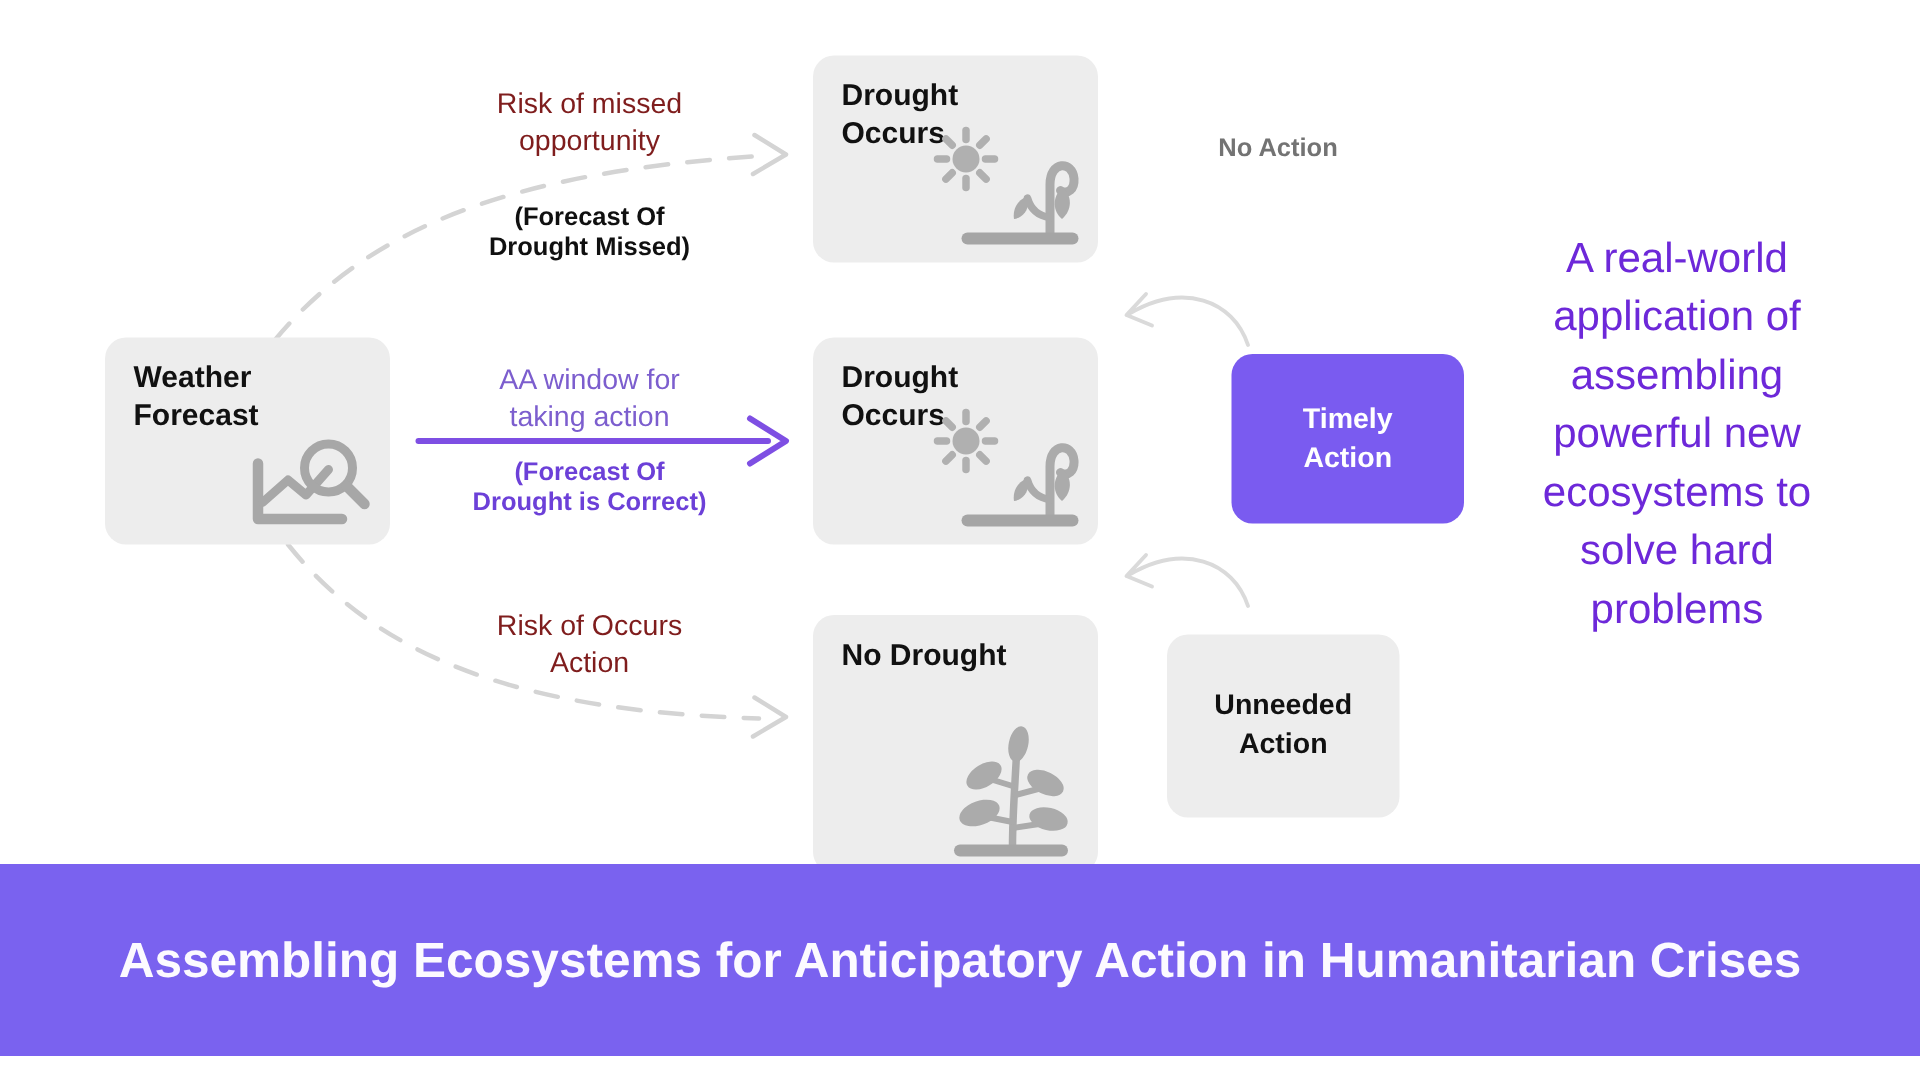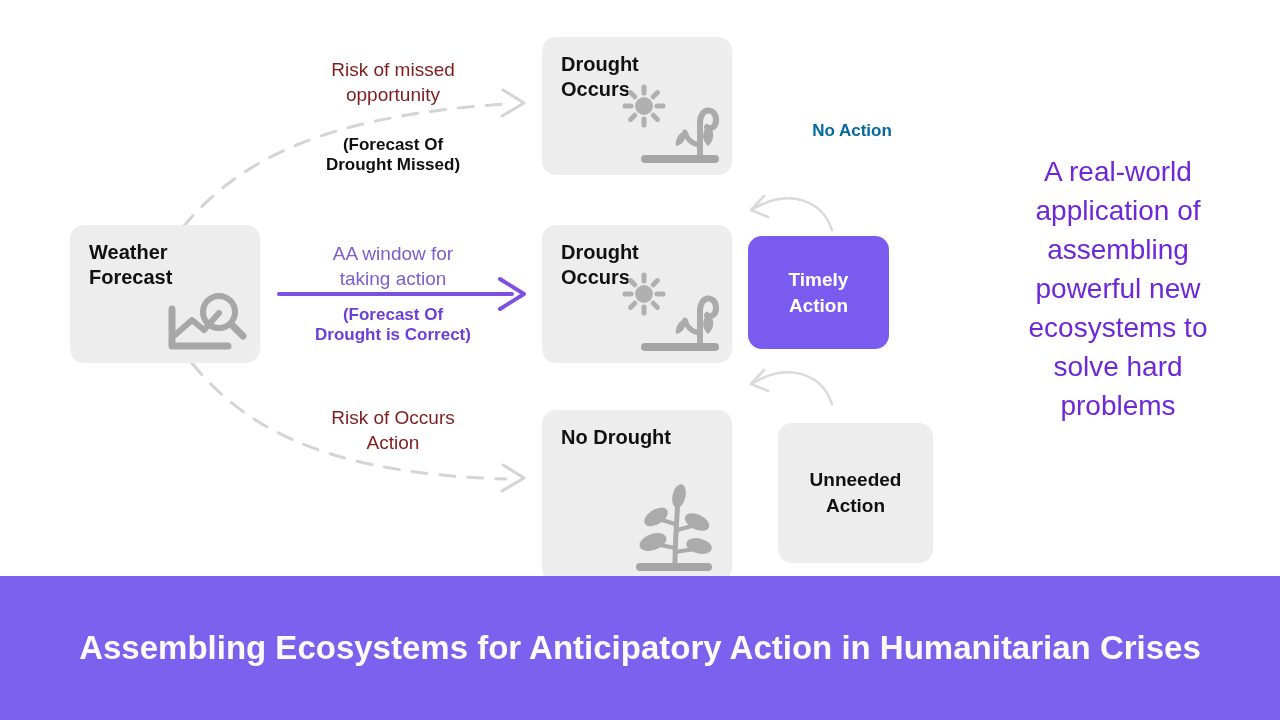--- a/index.html
+++ b/index.html
@@ -23,38 +23,38 @@
     color:#111;line-height:25px;white-space:pre-line;}
   .node .node-icon{position:absolute;}
 
   .weather{left:70px;top:225px;width:190px;height:138px;}
   .d-top{left:542px;top:37px;width:190px;height:138px;}
   .d-mid{left:542px;top:225px;width:190px;height:138px;}
   .no-drought{left:542px;top:410px;width:190px;height:172px;}
 
   .action-box{position:absolute;border-radius:14px;display:flex;align-items:center;justify-content:center;
     text-align:center;font-weight:bold;font-size:19px;line-height:26px;white-space:pre-line;}
-  .timely{left:748px;top:236px;width:141px;height:113px;background:var(--accent_purple);color:#ffffff;}
-  .unneeded{left:778px;top:423px;width:155px;height:140px;background:var(--box_gray);color:#111;}
+  .timely{left:821px;top:236px;width:155px;height:113px;background:var(--accent_purple);color:#ffffff;}
+  .unneeded{left:778px;top:423px;width:155px;height:122px;background:var(--box_gray);color:#111;}
 
   .floating-label{position:absolute;transform:translateX(-50%);text-align:center;white-space:pre-line;}
-  .no-action{left:852px;top:89px;font-size:17px;font-weight:bold;color:#0369a1;margin-top:32px;}
+  .no-action{left:852px;top:89px;font-size:17px;font-weight:bold;color:#737373;}
   .edge-label{font-size:19px;line-height:25px;color:#7f1d1d;}
   .edge-note{font-size:17px;font-weight:bold;line-height:20px;color:#101010;}
   .missed-label{left:393px;top:57px;}
   .missed-note{left:393px;top:135px;}
   .aa-label{left:393px;top:229px;color:var(--label_purple);margin-top:12px;}
   .aa-note{left:393px;top:305px;color:var(--note_purple);}
   .wasted-label{left:393px;top:405px;}
   .wasted-note{left:393px;top:484px;}
 
   .side-note{position:absolute;left:1008px;top:152px;width:220px;font-size:28px;line-height:39px;
     color:#6d28d9;text-align:center;white-space:pre-line;}
 
-  .banner{position:absolute;left:0;top:576px;width:1280px;height:144px;background:var(--banner_purple);
+  .banner{position:absolute;left:0;top:576px;width:1280px;height:128px;background:var(--banner_purple);
     display:flex;align-items:center;justify-content:center;}
   .banner-title{color:#FCFAFF;font-size:33px;font-weight:bold;text-align:center;}
 </style>
 </head>
 <body>
 
 <div class="canvas">
 
   <svg class="connectors" viewBox="0 0 1280 720">
 

